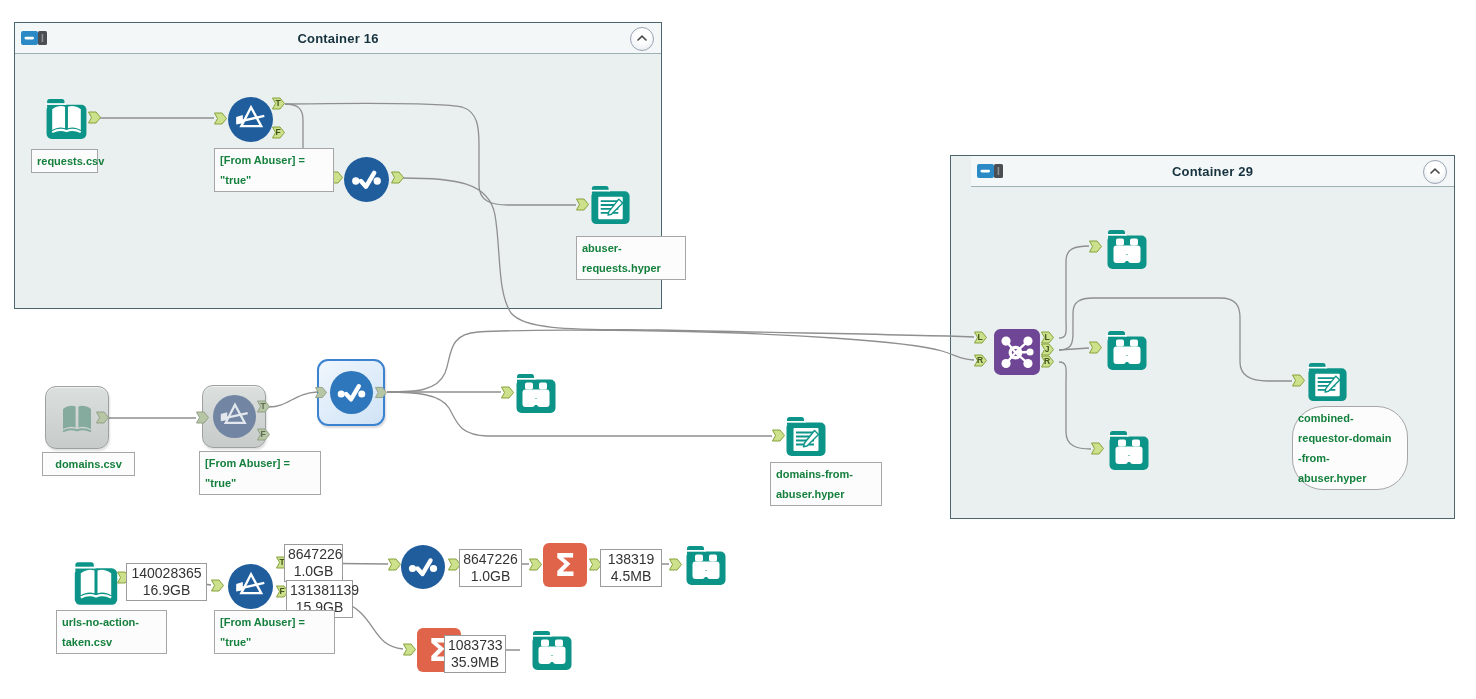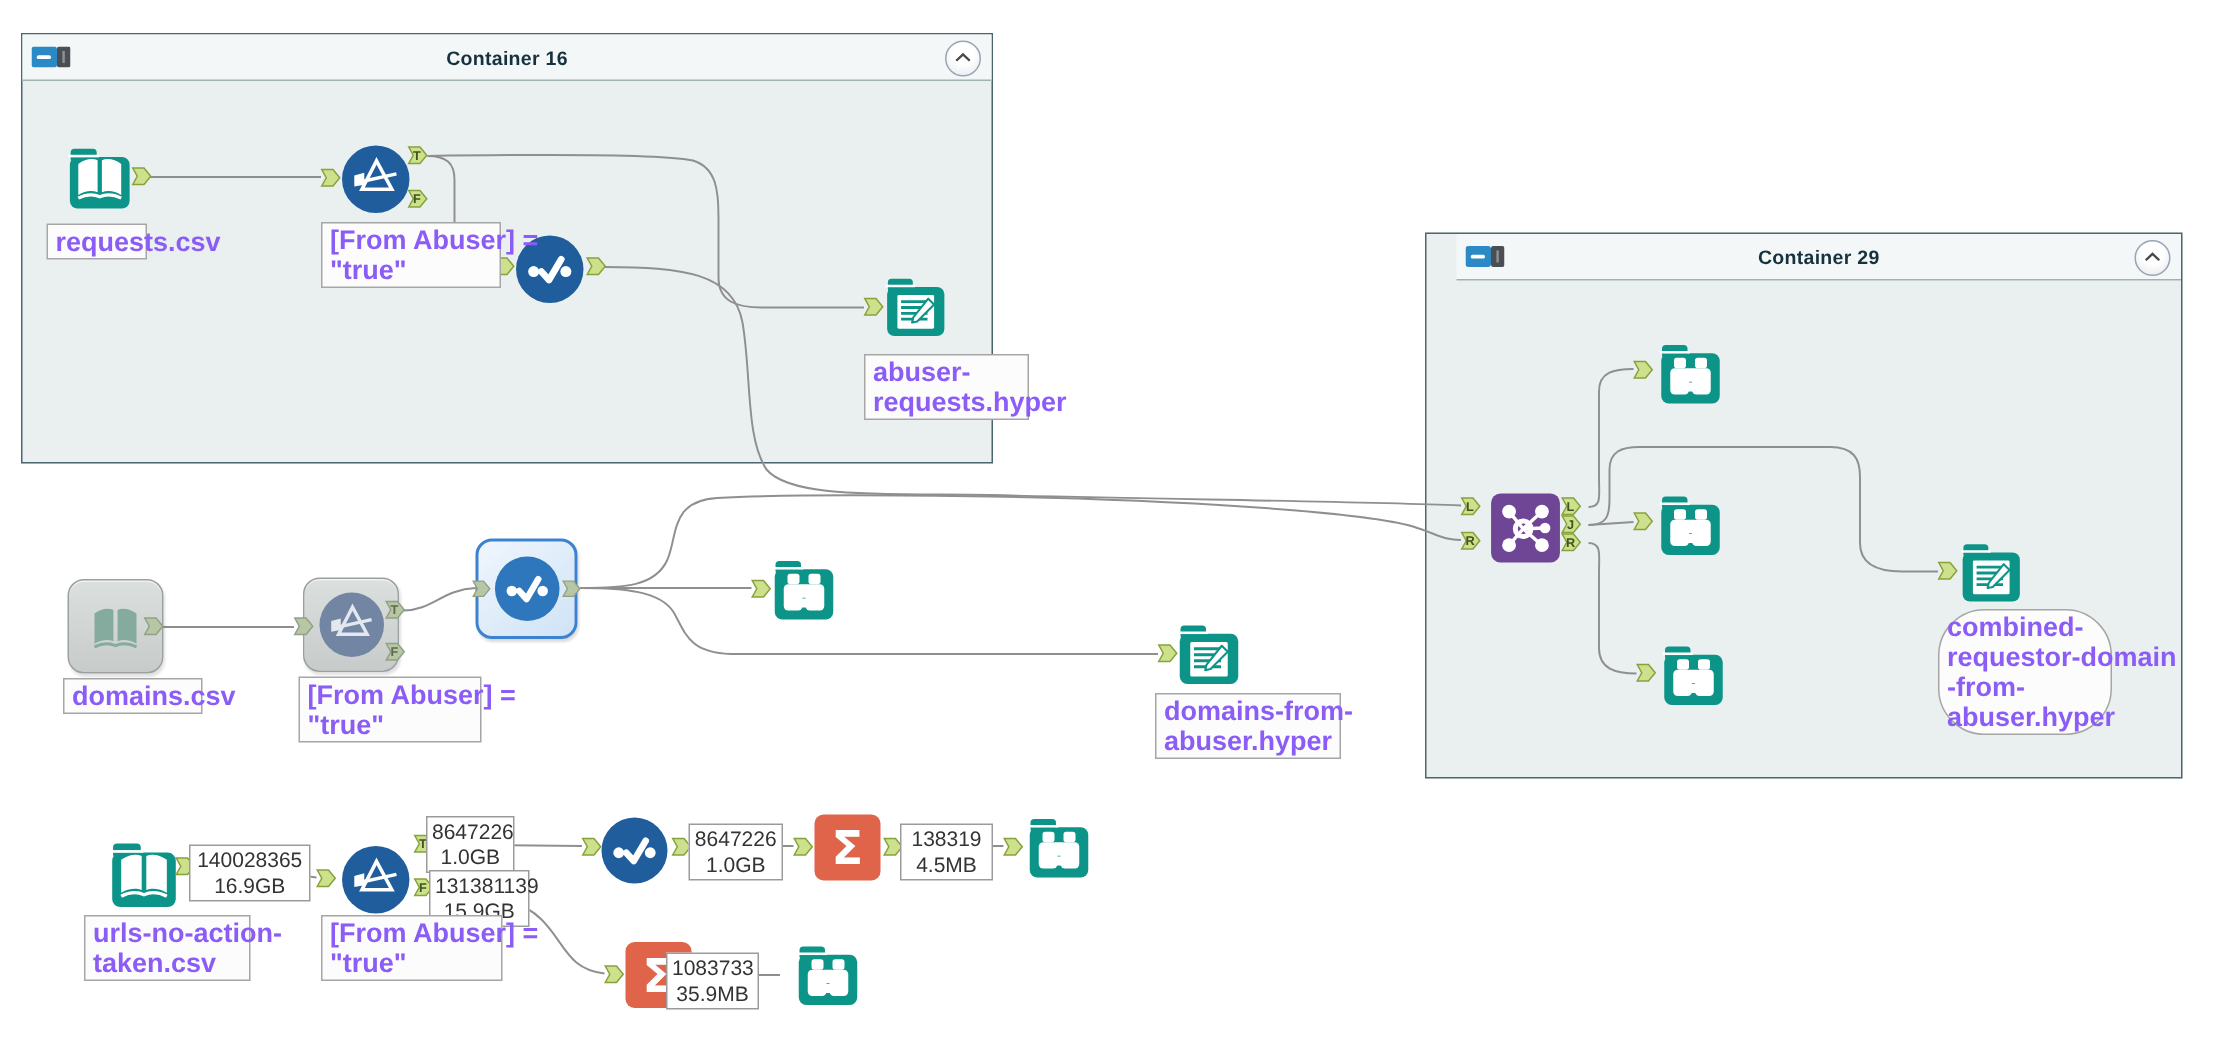--- a/index.html
+++ b/index.html
@@ -47,21 +47,21 @@
   .anchor{position:absolute;z-index:3;overflow:visible;}
   .anchor polygon{fill:#cde08b;stroke:#86a23c;stroke-width:1;}
   .anchor.muted polygon{fill:#b7c6a4;stroke:#93a087;}
   .anchor text{
     fill:#41551c;font-size:8.5px;font-weight:bold;text-anchor:middle;
     font-family:"Liberation Sans",sans-serif;
   }
   .anchor.muted text{fill:#5d6b51;}
   .caption{
     position:absolute;z-index:4;background:#fcfcfc;border:1px solid #a6a6a6;
-    color:#8b5cf6;font-size:18px;font-weight:bold;line-height:20px;
+    color:#15803d;font-size:11px;font-weight:bold;line-height:20px;
     padding:1px 5px;box-sizing:border-box;white-space:nowrap;
   }
   .stats{
     position:absolute;z-index:4;background:#ffffff;border:1px solid #9b9b9b;
     color:#333333;font-size:14px;line-height:17px;text-align:center;
     padding:1px 3px;box-sizing:border-box;white-space:nowrap;
   }
   .above{z-index:5;}
   .sigma-glyph{
     fill:#ffffff;font-size:31px;font-weight:bold;text-anchor:middle;
@@ -309,21 +309,21 @@
     <polygon points="0.5,1 8,1 12.5,6.5 8,12 0.5,12 3.5,6.5"></polygon>
   </svg>
 
 <div class="caption" style="left:42px;top:452px;width:93px;text-align:center;">
   <div>domains.csv</div>
 </div>
 <div class="caption" style="left:199px;top:451px;width:122px;">
   <div>[From Abuser] =</div>
   <div>"true"</div>
 </div>
-<div class="caption" style="left:770px;top:462px;width:124px;">
+<div class="caption" style="left:770px;top:462px;width:112px;">
   <div>domains-from-</div>
   <div>abuser.hyper</div>
 </div>
 
 <div class="tool" style="left:993px;top:328px;">
   <svg width="48" height="48" viewBox="0 0 46 46">
     <rect x="1" y="1" width="44" height="44" rx="6" fill="#6f4595"></rect>
     <g style="color:#ffffff">
         <use href="#g-net"></use>
       </g>

